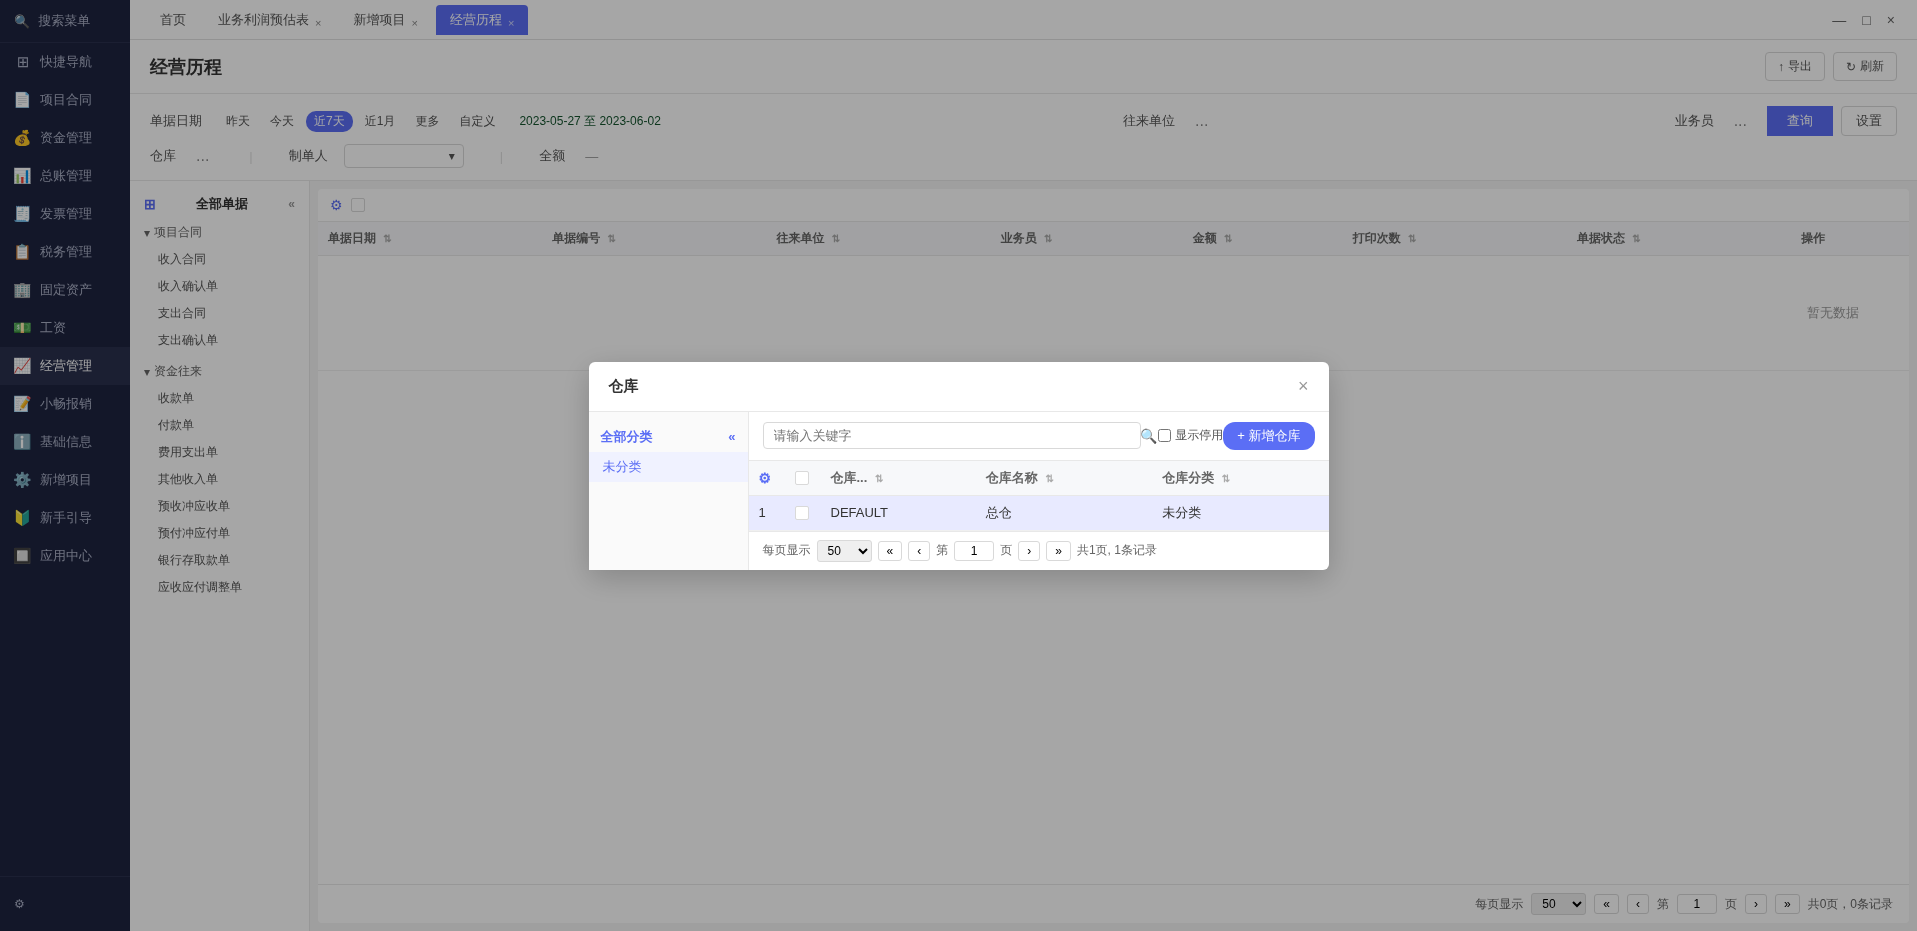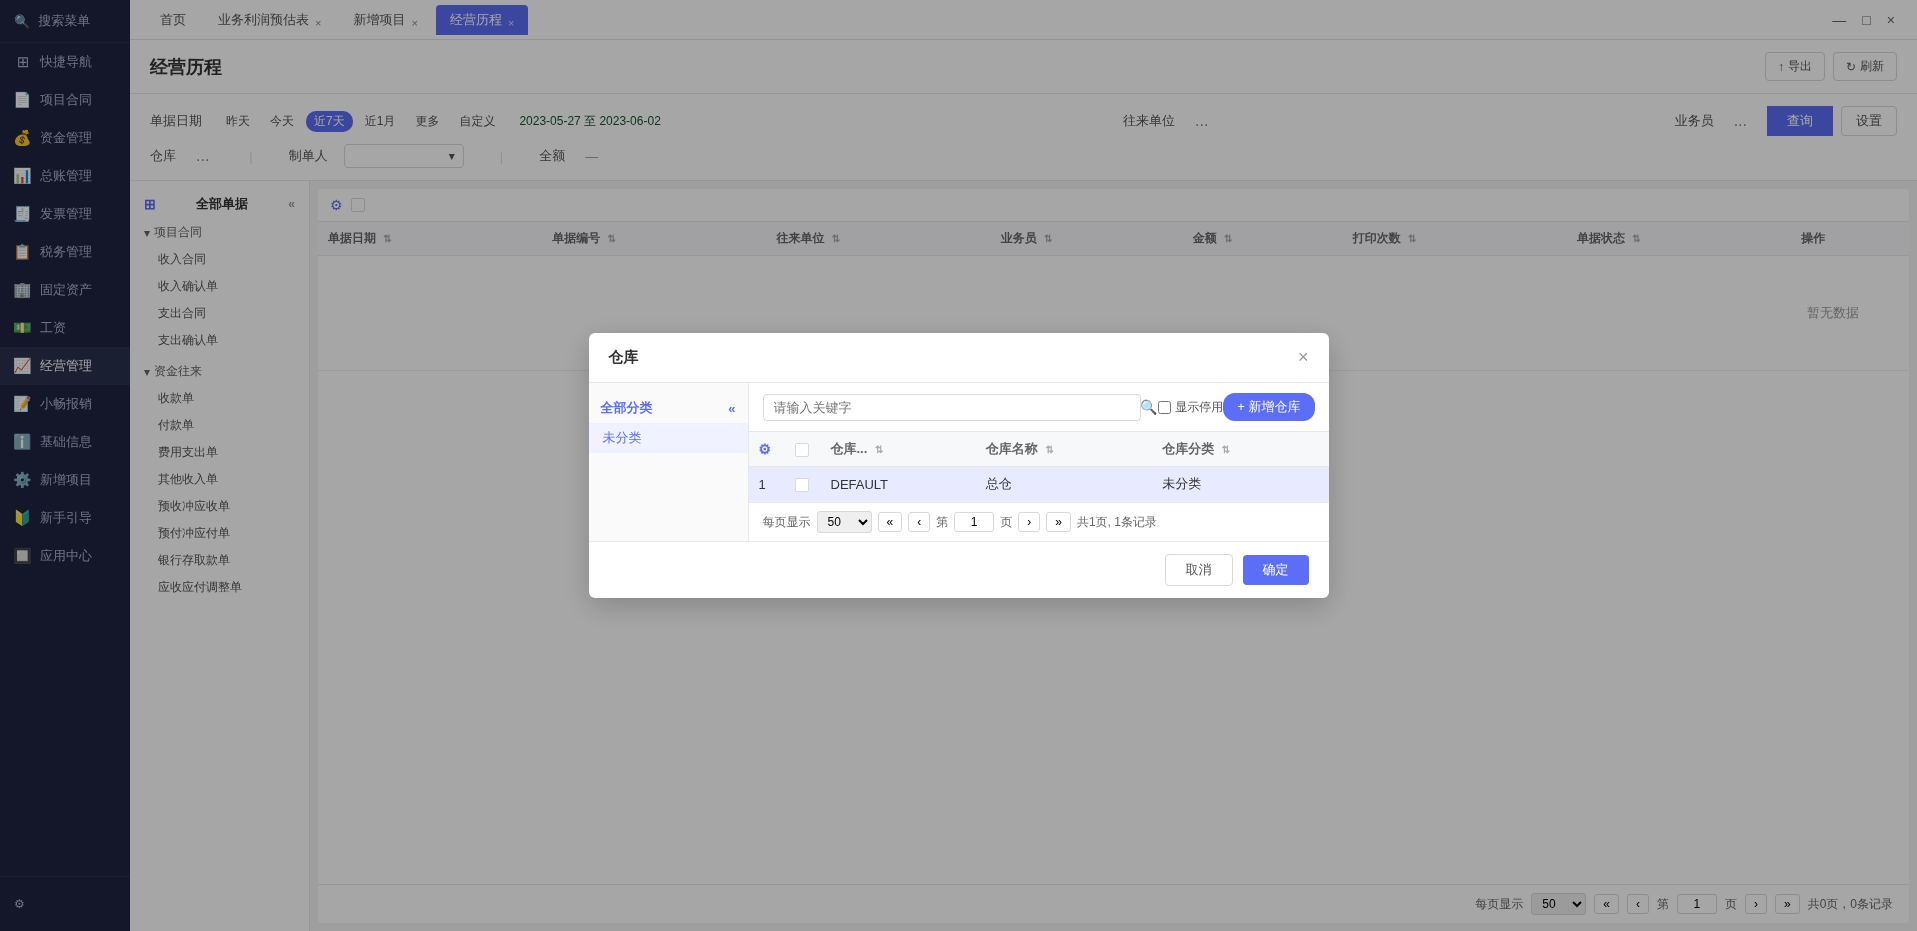--- a/index.html
+++ b/index.html
@@ -414,18 +414,14 @@
             <input class="page-input" value="1" style="">
             <span>页</span>
             <button class="page-btn">›</button>
             <button class="page-btn">»</button>
             <span>共1页, 1条记录</span>
           </div>
         </div>
       </div>
     </div>
 
-    <div class="modal-actions">
-      <button class="btn-cancel">取消</button>
-      <button class="btn-confirm">确定</button>
-    </div>
   </div>
 </div>
 
 </body></html>

